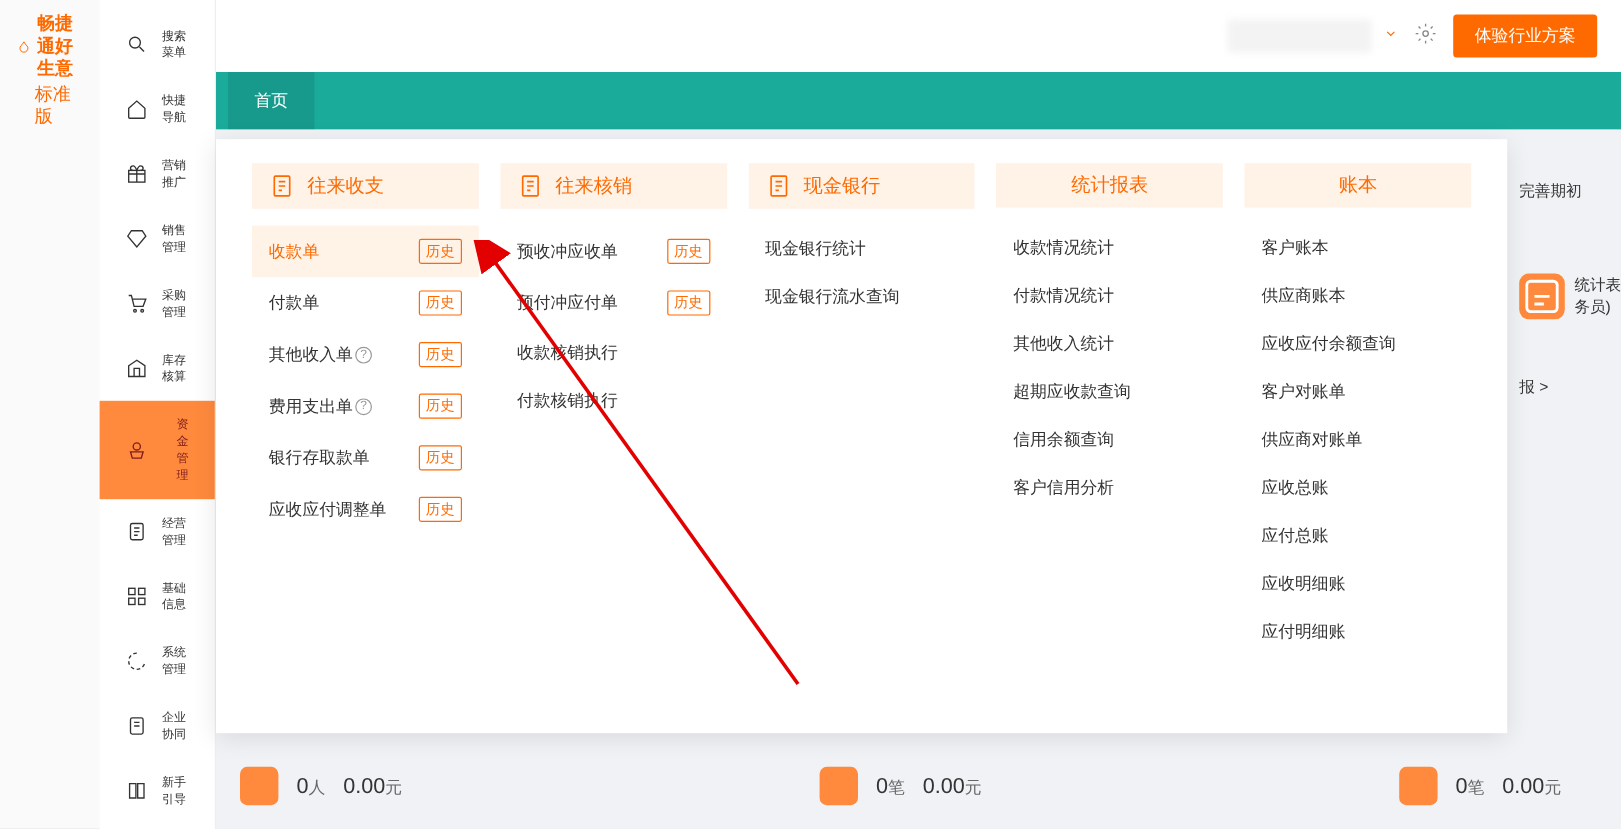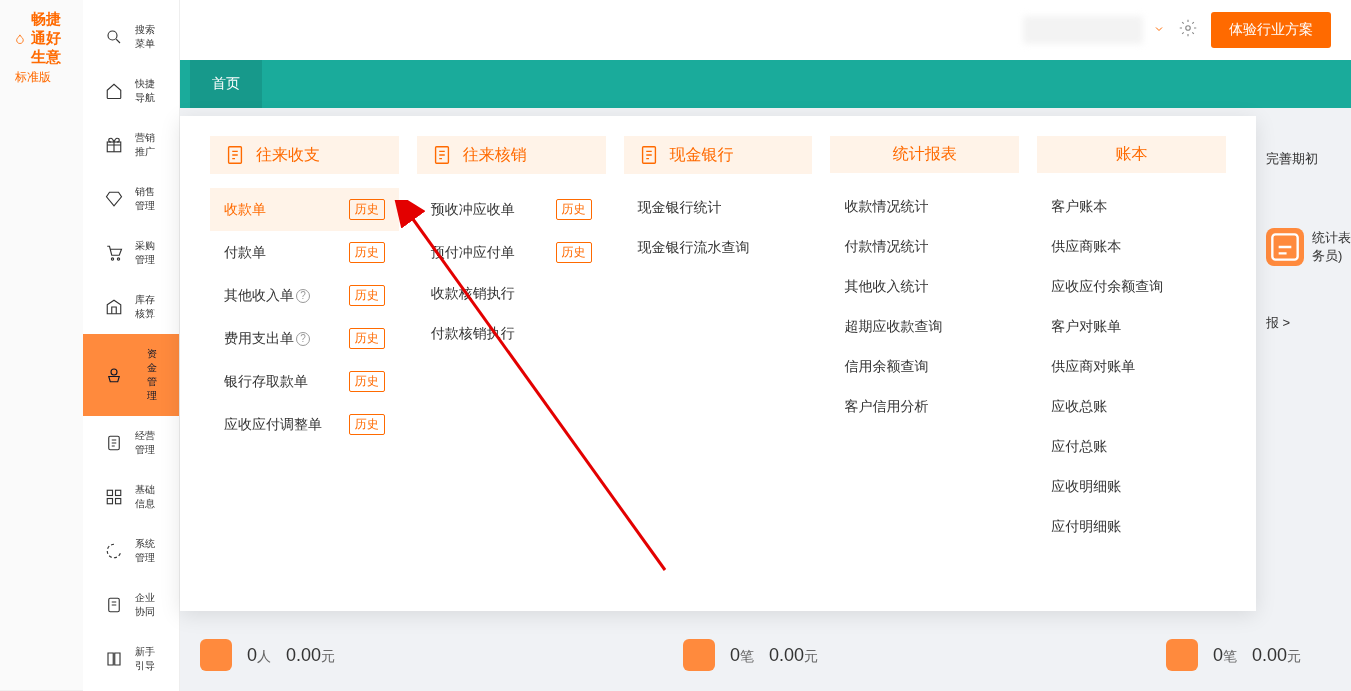--- a/index.html
+++ b/index.html
@@ -41,40 +41,40 @@
       height: 24px;
       color: #ff6a00;
     }
     .logo-text {
       color: #ff6a00;
       font-size: 15px;
       font-weight: bold;
     }
     .logo-sub {
       color: #ff6a00;
-      font-size: 12px;
+      font-size: 15px;
       margin-top: 2px;
-      margin-left: 0;
+      margin-left: 14px;
     }
     .nav-list {
       flex: 1;
       padding-top: 10px;
     }
     .nav-item {
       display: flex;
       align-items: center;
       gap: 12px;
       padding: 13px 22px;
       color: #333;
       font-size: 10px;
       cursor: pointer;
     }
     .nav-item.active {
       background: #ff8a3d;
-      color: #0f172a;
+      color: #7f1d1d;
       gap: 24px;
     }
     .nav-item .nav-icon {
       width: 18px;
       height: 18px;
       flex-shrink: 0;
     }
     .main {
       flex: 1;
       display: flex;

